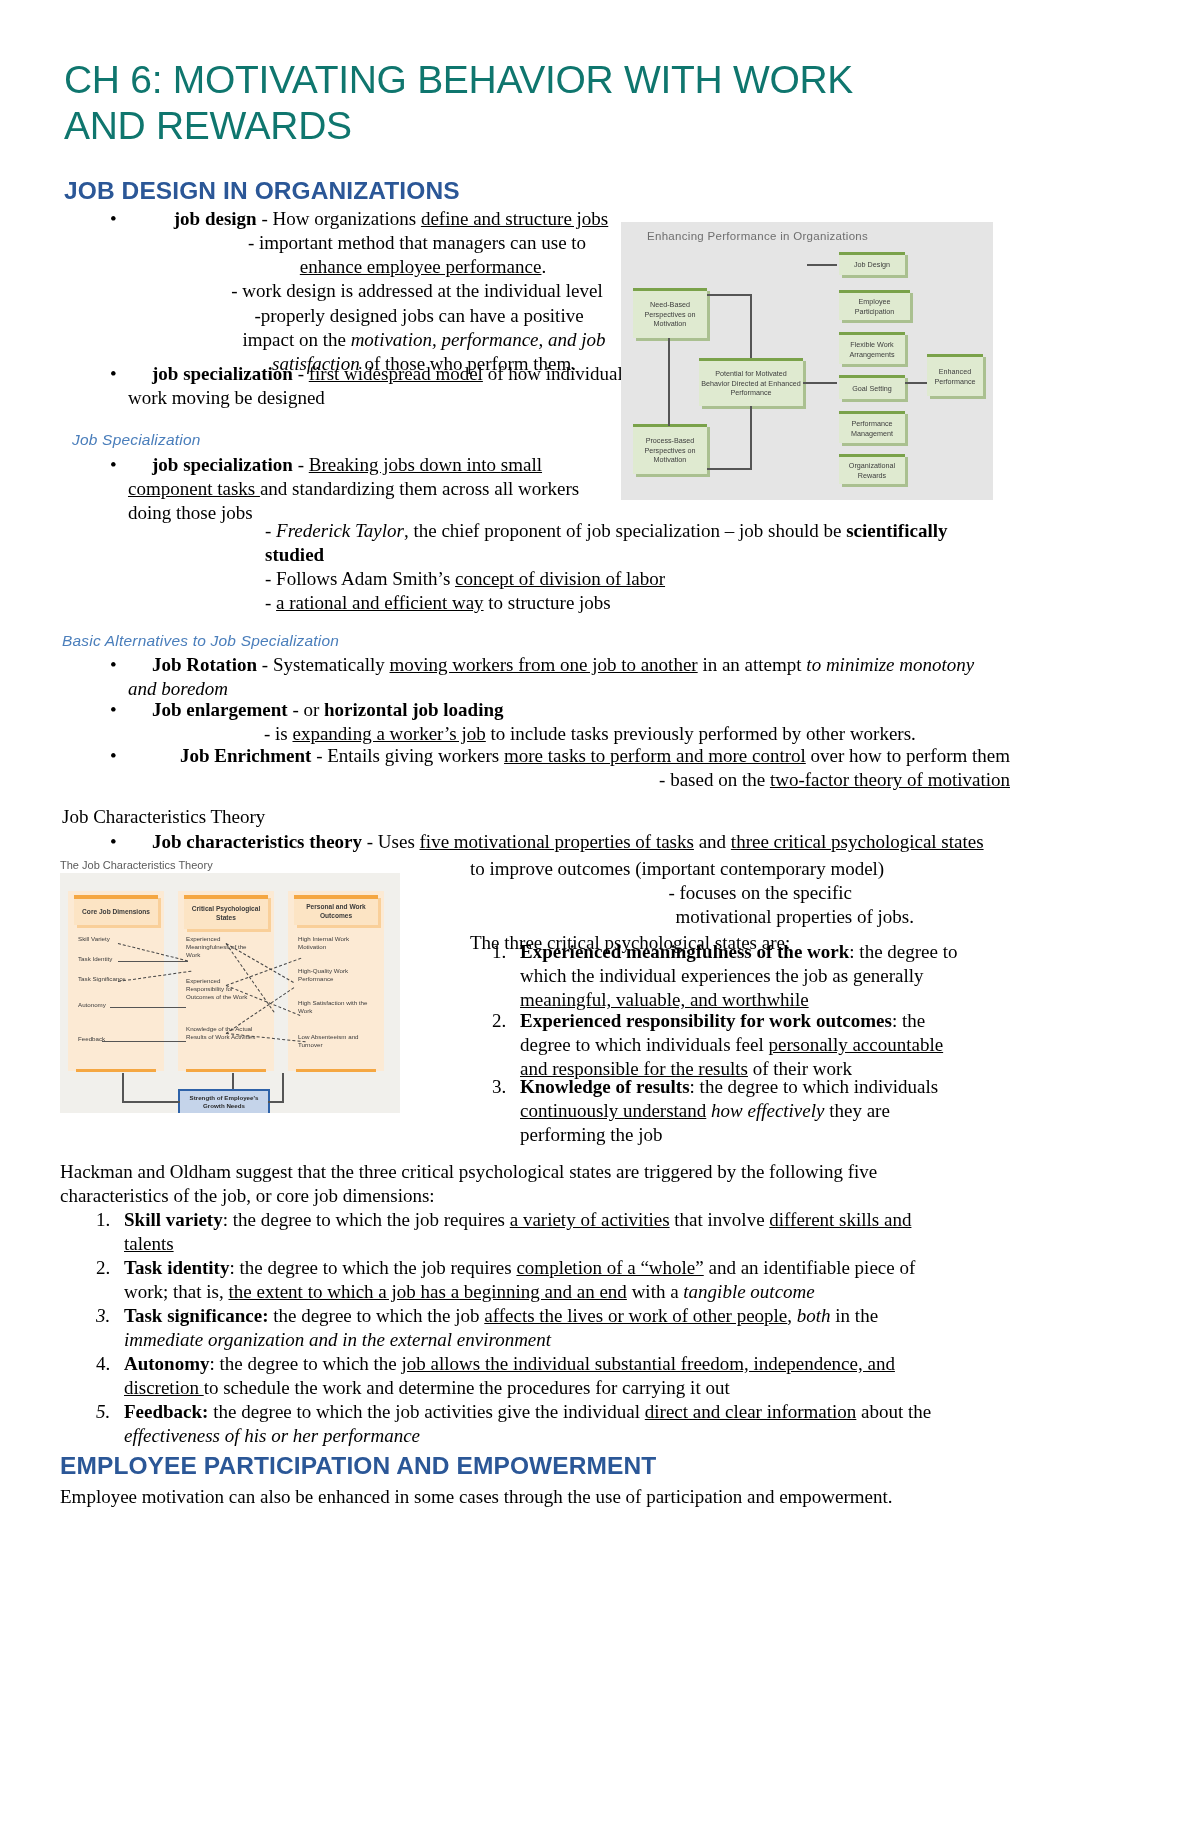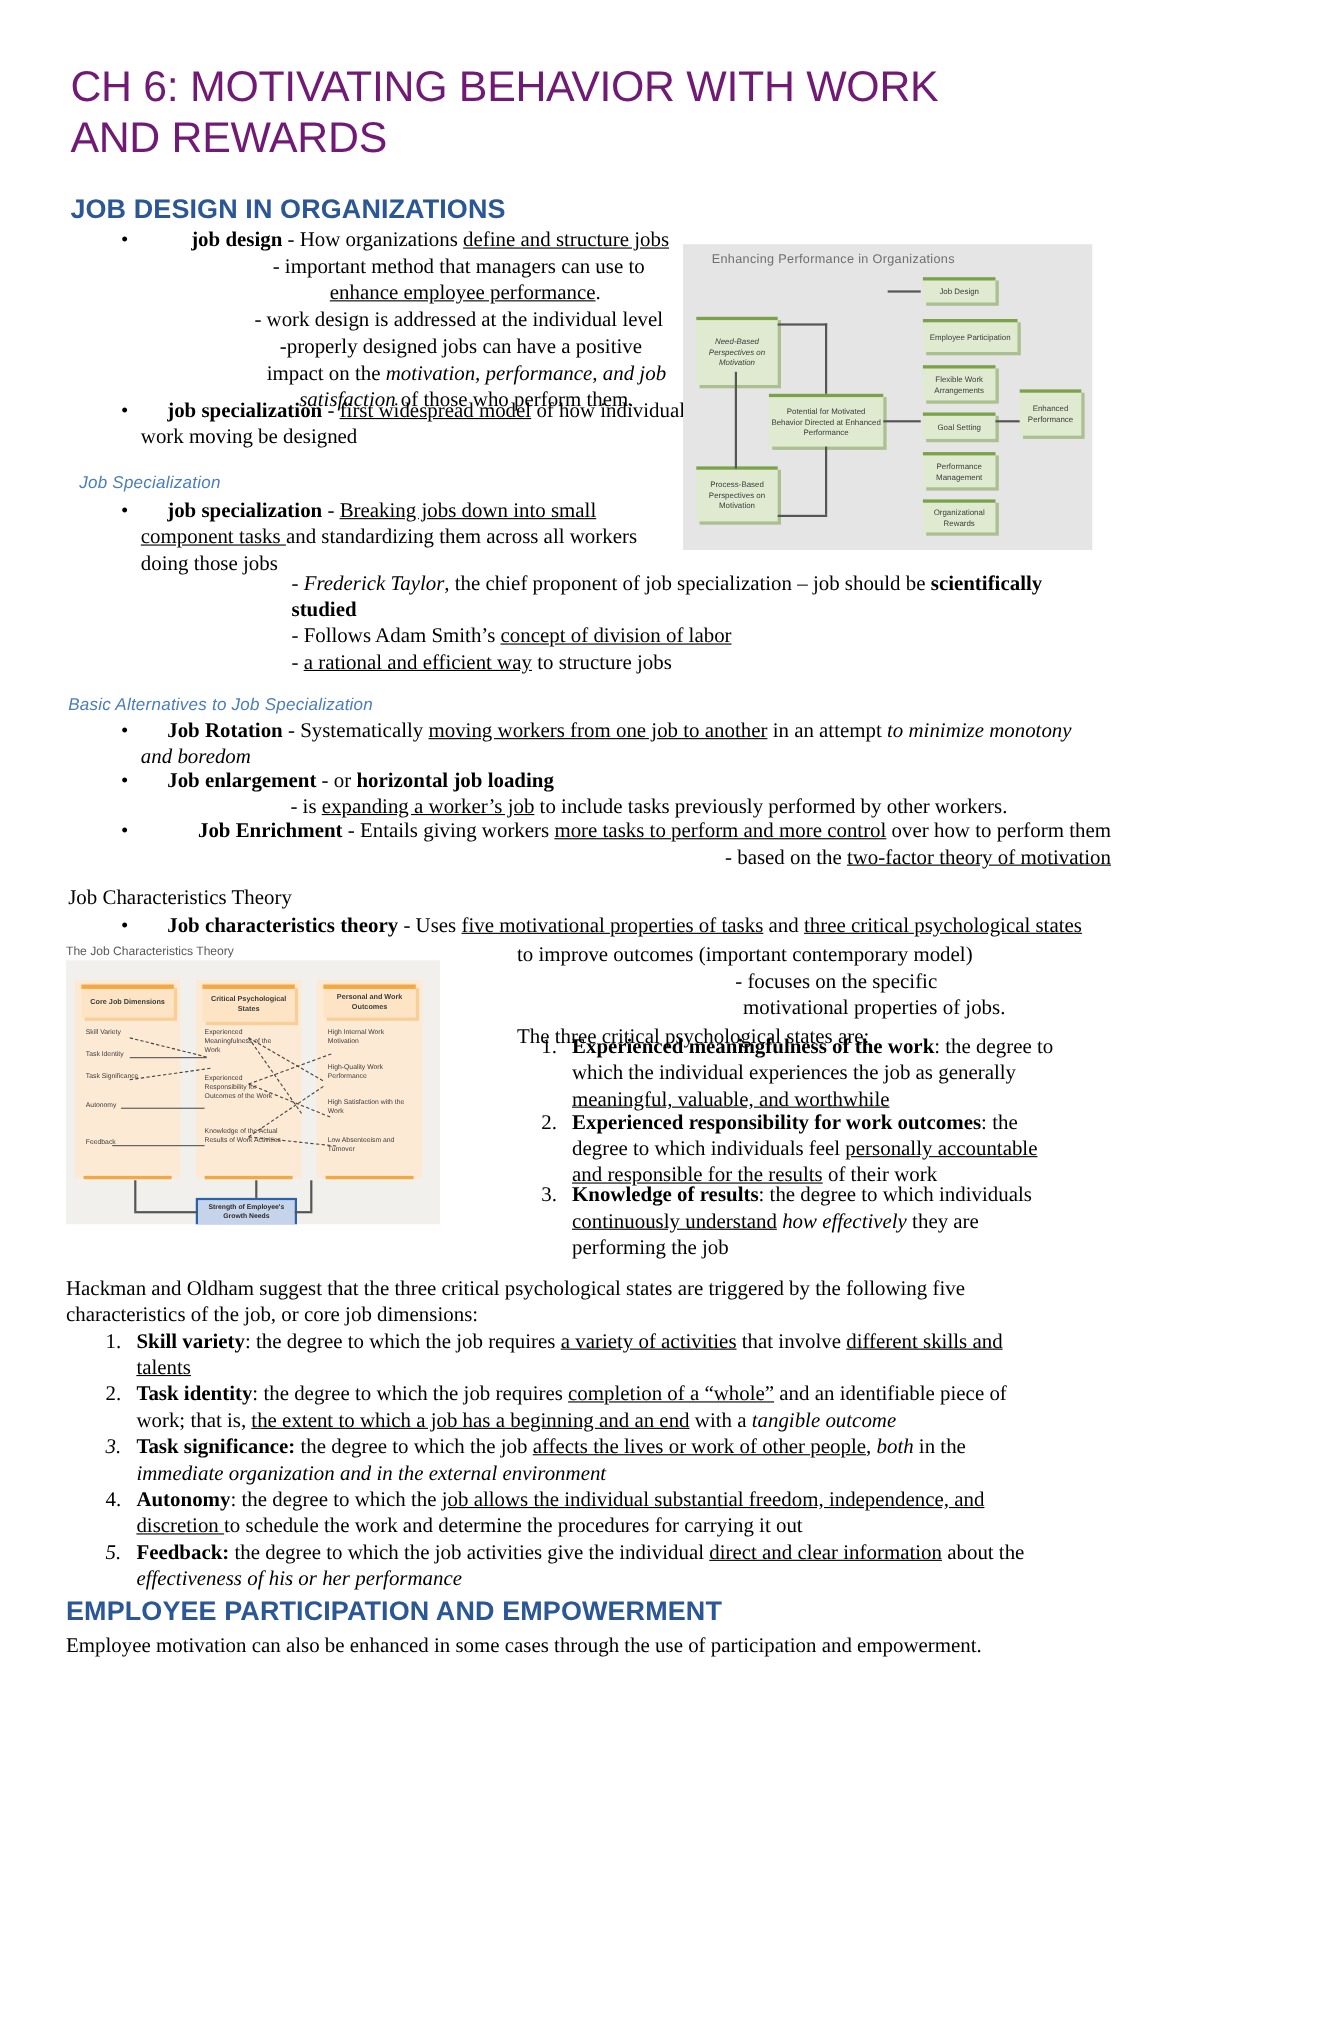--- a/index.html
+++ b/index.html
@@ -7,21 +7,21 @@
     width:1200px; min-height:1835px;
     font-family:"Liberation Serif", "DejaVu Serif", serif;
     color:#000;
     position:relative;
   }
   .page { position:relative; width:1200px; min-height:1835px; padding:0; box-sizing:border-box; }
 
   .h1 {
     font-family:"Liberation Sans","DejaVu Sans",sans-serif;
     font-size:39px; font-weight:400; letter-spacing:-0.3px;
-    line-height:1.18; color:#701a75;
+    line-height:1.18; color:#0f766e;
     position:absolute; left:64px; top:57px; width:820px;
   }
   .h2 {
     font-family:"Liberation Sans","DejaVu Sans",sans-serif;
     font-size:24.5px; font-weight:700; color:#2b5797; letter-spacing:0.1px;
   }
   .h3 {
     font-family:"Liberation Sans","DejaVu Sans",sans-serif;
     font-size:15.5px; font-weight:400; font-style:italic; color:#4a7ebb;
     letter-spacing:0.2px;
@@ -110,26 +110,26 @@
     <span class="bullet" style="left:0px;">•</span>
     <div style="margin-left:42px;">
       <span class="b">job specialization</span><span> - </span><span class="u">first widespread model</span><span> of how individual</span>
       <div style="margin-left:-24px;"><span>work moving be designed</span></div>
     </div>
   </div>
 
   <div class="fig1">
     <div class="figtitle">Enhancing Performance in Organizations</div>
 
-    <div class="gbox" style="left:12px; top:66px; width:74px; height:62px;font-style:italic;">Need-Based Perspectives on Motivation</div>
+    <div class="gbox" style="left:12px; top:66px; width:74px; height:50px;">Need-Based Perspectives on Motivation</div>
     <div class="gbox" style="left:12px; top:202px; width:74px; height:50px;">Process-Based Perspectives on Motivation</div>
     <div class="gbox" style="left:78px; top:136px; width:104px; height:48px;">Potential for Motivated Behavior Directed at Enhanced Performance</div>
 
     <div class="gbox" style="left:218px; top:30px; width:66px; height:23px;">Job Design</div>
-    <div class="gbox" style="left:218px; top:68px; width:86px; height:30px;">Employee Participation</div>
+    <div class="gbox" style="left:218px; top:68px; width:71px; height:30px;">Employee Participation</div>
     <div class="gbox" style="left:218px; top:110px; width:66px; height:32px;">Flexible Work Arrangements</div>
     <div class="gbox" style="left:218px; top:153px; width:66px; height:24px;">Goal Setting</div>
     <div class="gbox" style="left:218px; top:189px; width:66px; height:32px;">Performance Management</div>
     <div class="gbox" style="left:218px; top:232px; width:66px; height:30px;">Organizational Rewards</div>
 
     <div class="gbox" style="left:306px; top:132px; width:56px; height:42px;">Enhanced Performance</div>
 
     <div class="ln" style="left:47px; top:116px; width:1.5px; height:88px;"></div>
     <div class="ln" style="left:129px; top:72px; width:1.5px; height:64px;"></div>
     <div class="ln" style="left:129px; top:184px; width:1.5px; height:62px;"></div>

